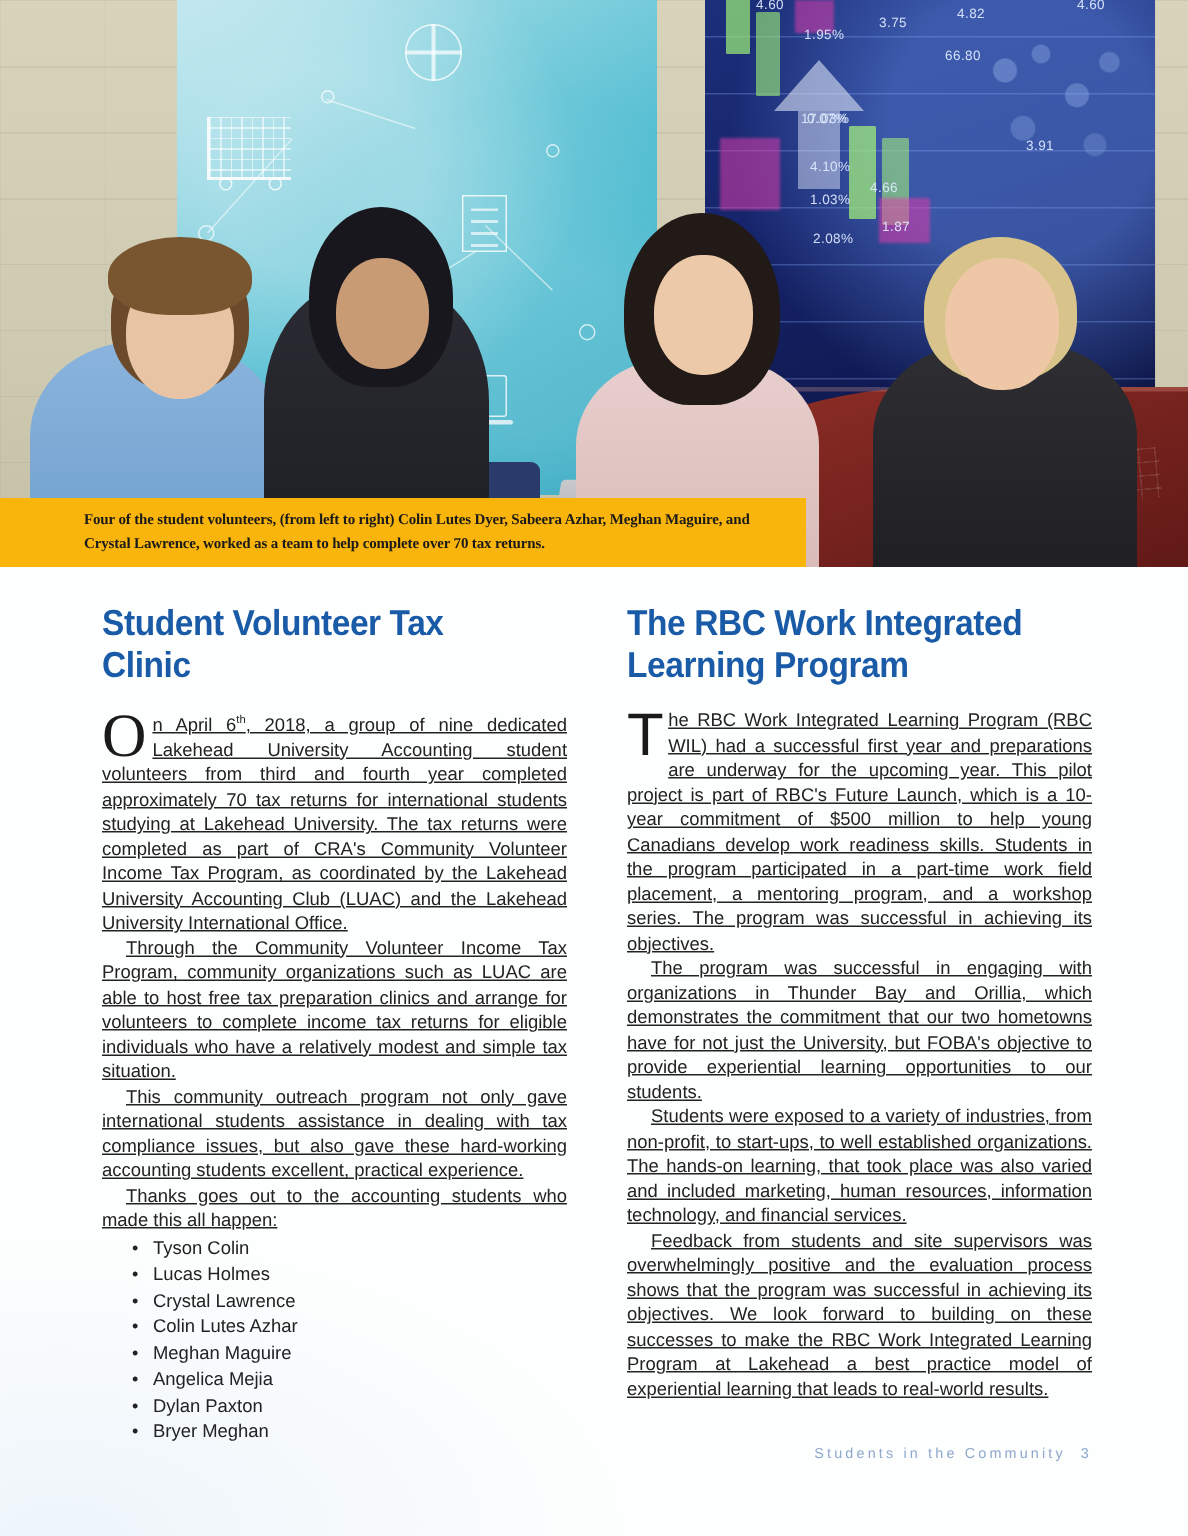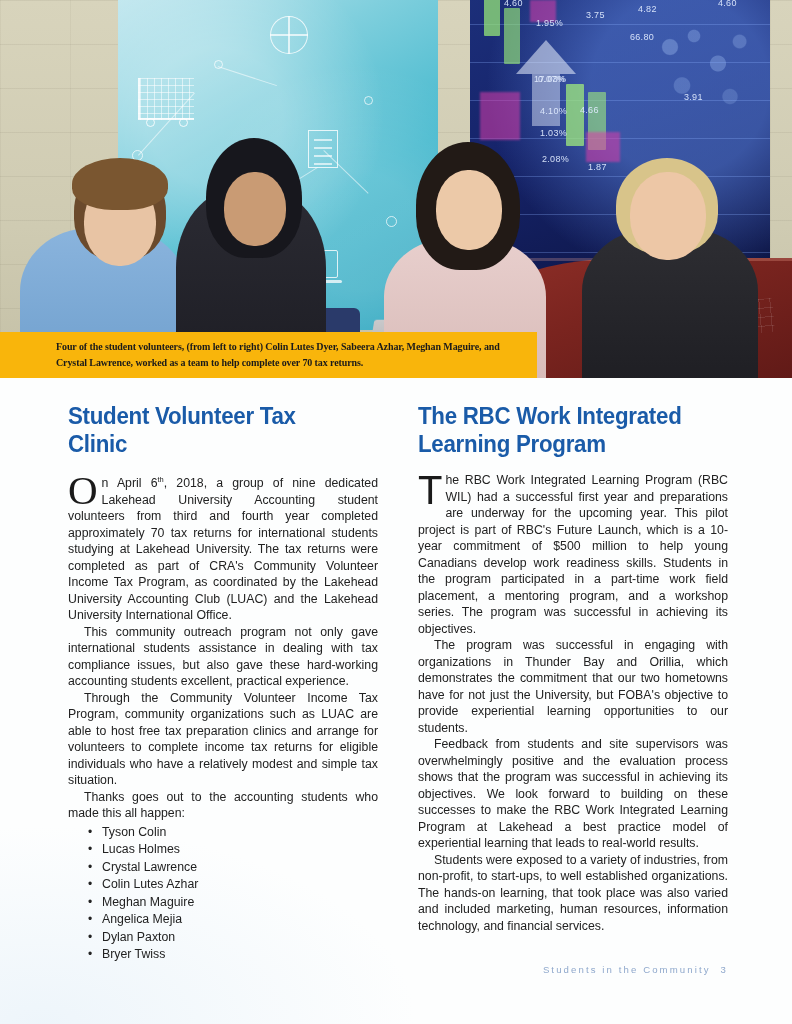--- a/index.html
+++ b/index.html
@@ -259,20 +259,21 @@
 
   p.body {
     margin: 0;
     font-family: "Liberation Sans", sans-serif;
     font-size: 12.3px;
     line-height: 16.5px;
     color: #222;
     text-align: justify;
     text-indent: 16px;
     hyphens: auto;
+    text-decoration: underline;
   }
   p.body.first { text-indent: 0; }
   p.body + p.body { margin-top: 0; }
 
   
   .dropcap-wrap { position: relative; }
   .dropcap {
     float: left;
     font-family: "Liberation Serif", serif;
     font-size: 41px;
@@ -370,26 +371,26 @@
     <div class="magenta" style="left:60px; top:4px; width:26px; height:22px;"></div>
 
     <div class="val" style="left:34px; top:2px;">4.60</div>
     <div class="val" style="left:168px; top:8px;">4.82</div>
     <div class="val" style="left:248px; top:2px;">4.60</div>
     <div class="val" style="left:116px; top:14px;">3.75</div>
     <div class="val" style="left:66px; top:22px;">1.95%</div>
     <div class="val" style="left:160px; top:36px;">66.80</div>
     <div class="val" style="left:64px; top:78px;">17.03%</div>
     <div class="val" style="left:36px; top:78px;margin-left:32px;">0.07%</div>
-    <div class="val" style="left:110px; top:109px;">4.66</div>
+    <div class="val" style="left:110px; top:124px;">4.66</div>
     <div class="val" style="left:70px; top:110px;">4.10%</div>
     <div class="val" style="left:70px; top:132px;">1.03%</div>
     <div class="val" style="left:214px; top:96px;">3.91</div>
     <div class="val" style="left:72px; top:158px;">2.08%</div>
-    <div class="val" style="left:118px; top:166px;">1.87</div>
+    <div class="val" style="left:118px; top:150px;">1.87</div>
   </div>
 
   <div class="chair"></div>
   <div class="table-red"></div>
   <div class="laptop-open"></div>
   <div class="keyboard"></div>
   <div class="mouse"></div>
 
   <div class="person">
     <div class="p-body" style="left:20px; bottom:0; width:168px; height:150px; background:linear-gradient(180deg,#8ab4dd 0%, #6f9fcd 100%);"></div>
@@ -427,46 +428,46 @@
   <div class="columns">
 
     <div class="col">
       <h2 class="headline">Student Volunteer Tax Clinic</h2>
 
       <div class="dropcap-wrap">
         <span class="dropcap">O</span>
         <p class="body first"><span>n April 6</span><sup>th</sup><span>, 2018, a group of nine dedicated Lakehead University Accounting student volunteers from third and fourth year completed approximately 70 tax returns for international students studying at Lakehead University. The tax returns were completed as part of CRA's Community Volunteer Income Tax Program, as coordinated by the Lakehead University Accounting Club (LUAC) and the Lakehead University International Office.</span></p>
       </div>
 
+      <p class="body">Through the Community Volunteer Income Tax Program, community organizations such as LUAC are able to host free tax preparation clinics and arrange for volunteers to complete income tax returns for eligible individuals who have a relatively modest and simple tax situation.</p>
       <p class="body">This community outreach program not only gave international students assistance in dealing with tax compliance issues, but also gave these hard-working accounting students excellent, practical experience.</p>
-      <p class="body">Through the Community Volunteer Income Tax Program, community organizations such as LUAC are able to host free tax preparation clinics and arrange for volunteers to complete income tax returns for eligible individuals who have a relatively modest and simple tax situation.</p>
       <p class="body">Thanks goes out to the accounting students who made this all happen:</p>
 
       <ul class="names">
         <li>Tyson Colin</li>
         <li>Lucas Holmes</li>
         <li>Crystal Lawrence</li>
         <li>Colin Lutes Azhar</li>
         <li>Meghan Maguire</li>
         <li>Angelica Mejia</li>
         <li>Dylan Paxton</li>
-        <li>Bryer Twiss</li>
+        <li>Bryer Meghan</li>
       </ul>
     </div>
 
     <div class="col">
       <h2 class="headline">The RBC Work Integrated Learning Program</h2>
 
       <div class="dropcap-wrap">
         <span class="dropcap-t">T</span>
         <p class="body first">he RBC Work Integrated Learning Program (RBC WIL) had a successful first year and preparations are underway for the upcoming year. This pilot project is part of RBC's Future Launch, which is a 10-year commitment of $500 million to help young Canadians develop work readiness skills. Students in the program participated in a part-time work field placement, a mentoring program, and a workshop series. The program was successful in achieving its objectives.</p>
       </div>
 
       <p class="body">The program was successful in engaging with organizations in Thunder Bay and Orillia, which demonstrates the commitment that our two hometowns have for not just the University, but FOBA's objective to provide experiential learning opportunities to our students.</p>
+      <p class="body">Students were exposed to a variety of industries, from non-profit, to start-ups, to well established organizations. The hands-on learning, that took place was also varied and included marketing, human resources, information technology, and financial services.</p>
       <p class="body">Feedback from students and site supervisors was overwhelmingly positive and the evaluation process shows that the program was successful in achieving its objectives.   We look forward to building on these successes to make the RBC Work Integrated Learning Program at Lakehead a best practice model of experiential learning that leads to real-world results.</p>
-      <p class="body">Students were exposed to a variety of industries, from non-profit, to start-ups, to well established organizations. The hands-on learning, that took place was also varied and included marketing, human resources, information technology, and financial services.</p>
     </div>
   </div>
 
   <div class="footer">
     <span>Students in the Community</span><span class="pageno" style="margin-left:10px;">3</span>
   </div>
 </div>
 
 </body></html>

